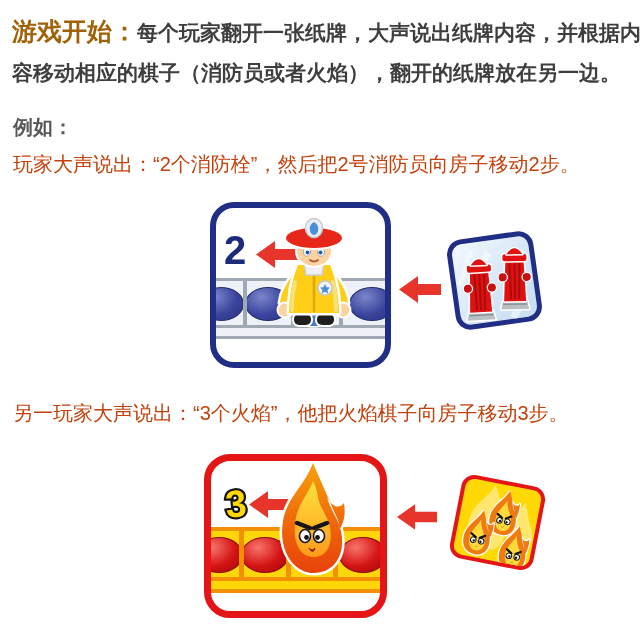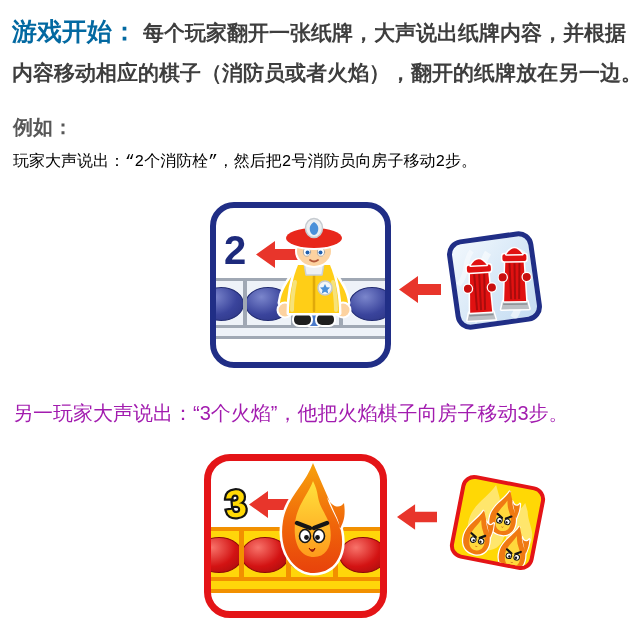--- a/index.html
+++ b/index.html
@@ -6,24 +6,24 @@
   body{
     width:640px;height:640px;background:#ffffff;position:relative;overflow:hidden;
     font-family:"Liberation Sans","DejaVu Sans",sans-serif;
   }
   
   .intro{
     position:absolute;left:12px;top:11px;width:630px;
     font-size:21px;line-height:40px;font-weight:700;color:#3e3e3e;
     letter-spacing:0px;
   }
-  .intro .lead{font-size:25px;color:#0369a1;font-weight:700;margin-right:6px;}
+  .intro .lead{font-size:25px;color:#a16207;font-weight:700;}
   .example-label{position:absolute;left:13px;top:114px;font-size:20px;color:#575757;font-weight:bold;}
-  .example-line1{position:absolute;left:13px;top:151px;font-size:16px;color:#000000;font-family:Liberation Mono, monospace;}
-  .example-line2{position:absolute;left:13px;top:400px;font-size:20px;color:#a21caf;}
+  .example-line1{position:absolute;left:13px;top:151px;font-size:20px;color:#c2410c;}
+  .example-line2{position:absolute;left:13px;top:400px;font-size:20px;color:#c2410c;}
 
   
   .board{position:absolute;box-sizing:border-box;background:#fff;overflow:hidden;}
   .board1{left:210px;top:202px;width:181px;height:166px;border:6px solid #202e86;border-radius:24px;}
   .board2{left:204px;top:454px;width:183px;height:164px;border:7px solid #e41417;border-radius:26px;}
 
   
   .track{position:absolute;left:-2px;right:-2px;}
   .track1{top:70px;}
   .track2{top:66px;}

